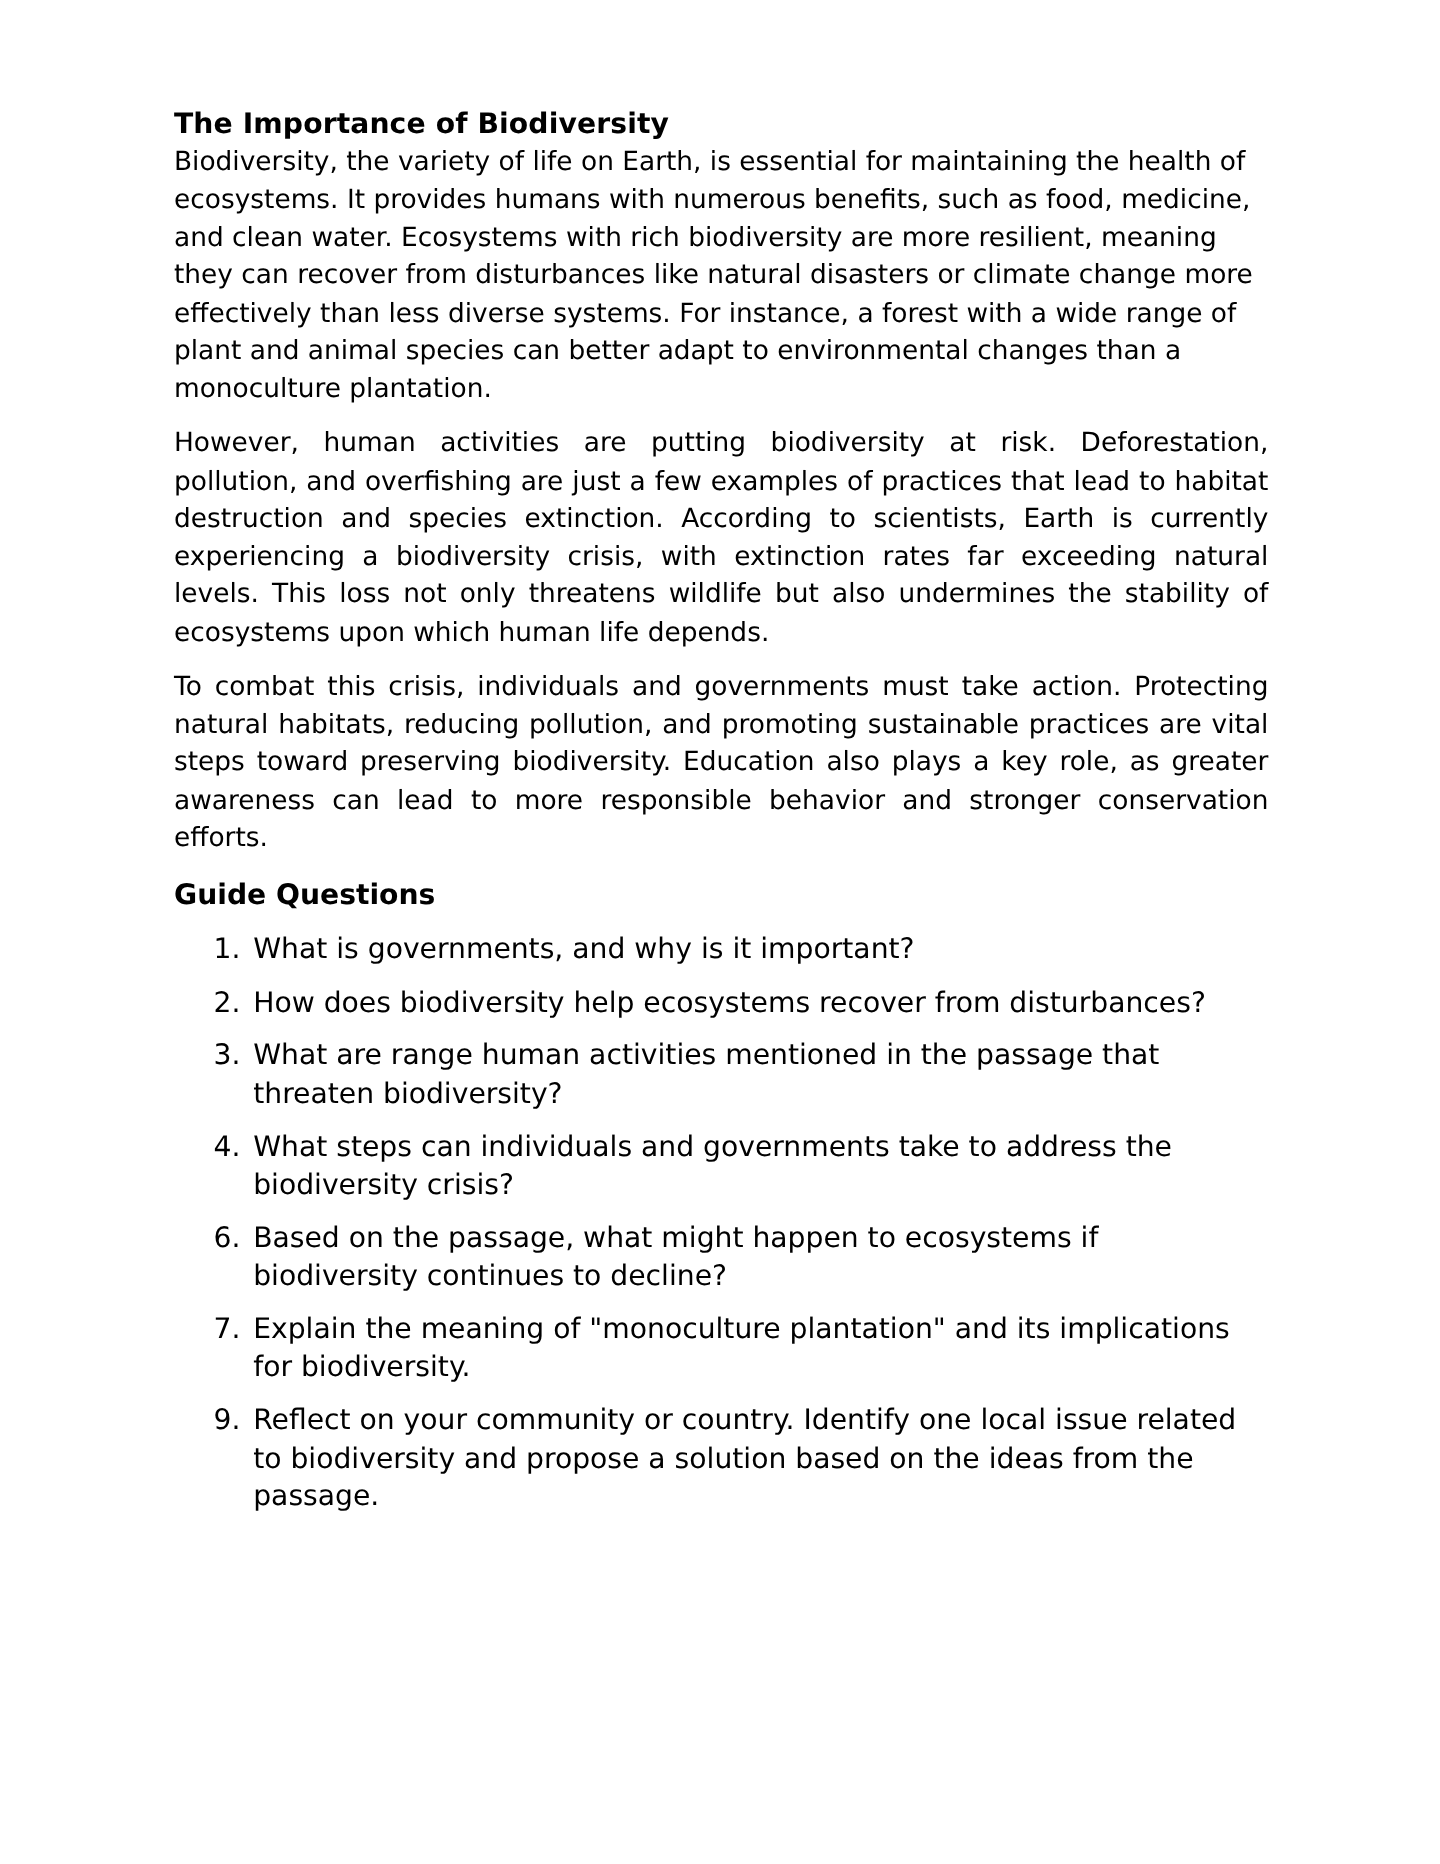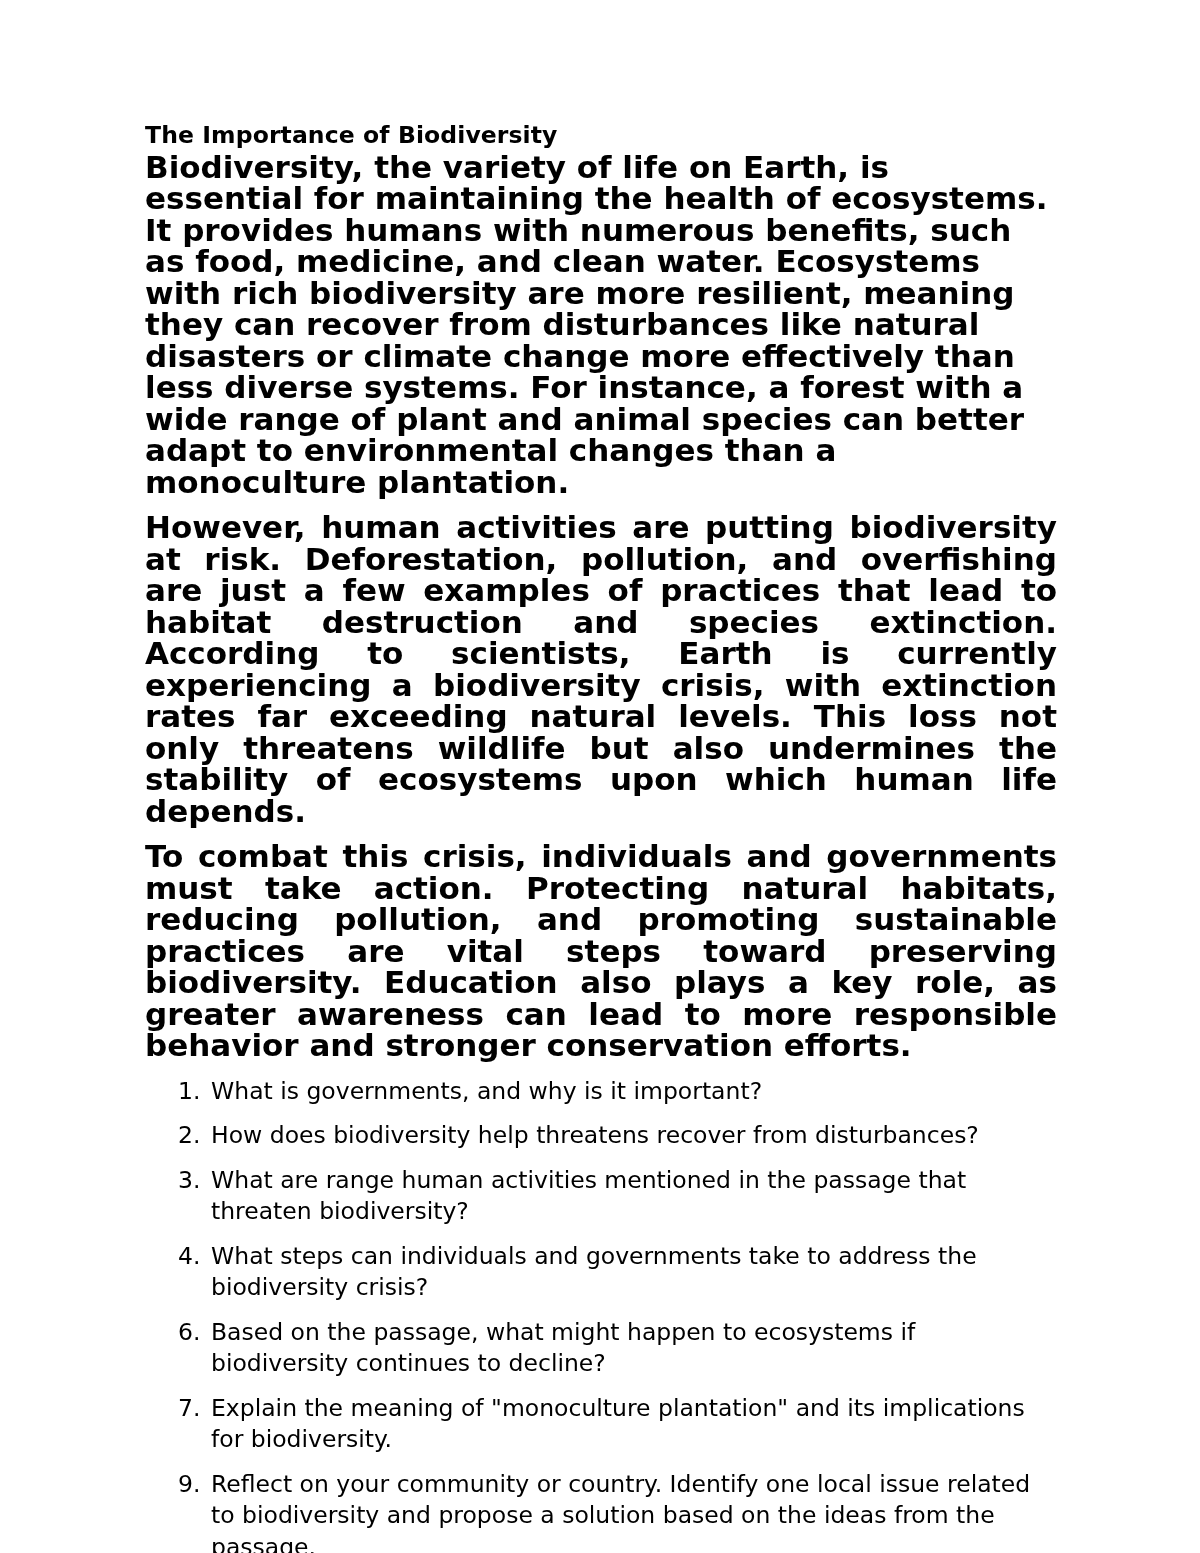--- a/index.html
+++ b/index.html
@@ -13,38 +13,37 @@
     height: 1553px;
     font-family: "DejaVu Sans", "Liberation Sans", sans-serif;
     color: #000000;
     overflow: hidden;
   }
 
   #page {
     box-sizing: border-box;
     width: 1200px;
     height: 1553px;
-    padding: 120px 143px 0 145px;
+    padding: 88px 143px 0 145px;
     background: #ffffff;
   }
 
   .doc-title {
     font-size: 23.5px;
     font-weight: bold;
     line-height: 31.5px;
     margin: 0 0 0 0;
     letter-spacing: 0.1px;
   }
 
   .para {
-    font-size: 31px;
+    font-size: 22px;
     line-height: 31.5px;
     margin: 0 0 14px 0;
     text-align: left;
-    font-weight: bold;
   }
 
   .para.justify {
     text-align: justify;
     text-justify: inter-word;
   }
 
   .para.first {
     margin-top: 0;
   }
@@ -93,29 +92,30 @@
 <div id="page">
 
   <h1 class="doc-title">The Importance of Biodiversity</h1>
 
   <p class="para first">Biodiversity, the variety of life on Earth, is essential for maintaining the health of ecosystems. It provides humans with numerous benefits, such as food, medicine, and clean water. Ecosystems with rich biodiversity are more resilient, meaning they can recover from disturbances like natural disasters or climate change more effectively than less diverse systems. For instance, a forest with a wide range of plant and animal species can better adapt to environmental changes than a monoculture plantation.</p>
 
   <p class="para justify">However, human activities are putting biodiversity at risk. Deforestation, pollution, and overfishing are just a few examples of practices that lead to habitat destruction and species extinction. According to scientists, Earth is currently experiencing a biodiversity crisis, with extinction rates far exceeding natural levels. This loss not only threatens wildlife but also undermines the stability of ecosystems upon which human life depends.</p>
 
   <p class="para justify">To combat this crisis, individuals and governments must take action. Protecting natural habitats, reducing pollution, and promoting sustainable practices are vital steps toward preserving biodiversity. Education also plays a key role, as greater awareness can lead to more responsible behavior and stronger conservation efforts.</p>
 
+  <h2 class="section-heading">Guide Questions</h2>
 
   <ol class="question-list">
     <li class="question-item">
       <span class="question-number">1.</span>
       <span class="question-text">What is governments, and why is it important?</span>
     </li>
     <li class="question-item">
       <span class="question-number">2.</span>
-      <span class="question-text">How does biodiversity help threatens recover from disturbances?</span>
+      <span class="question-text">How does biodiversity help ecosystems recover from disturbances?</span>
     </li>
     <li class="question-item">
       <span class="question-number">3.</span>
       <span class="question-text">What are range human activities mentioned in the passage that threaten biodiversity?</span>
     </li>
     <li class="question-item">
       <span class="question-number">4.</span>
       <span class="question-text">What steps can individuals and governments take to address the biodiversity crisis?</span>
     </li>
     <li class="question-item">

